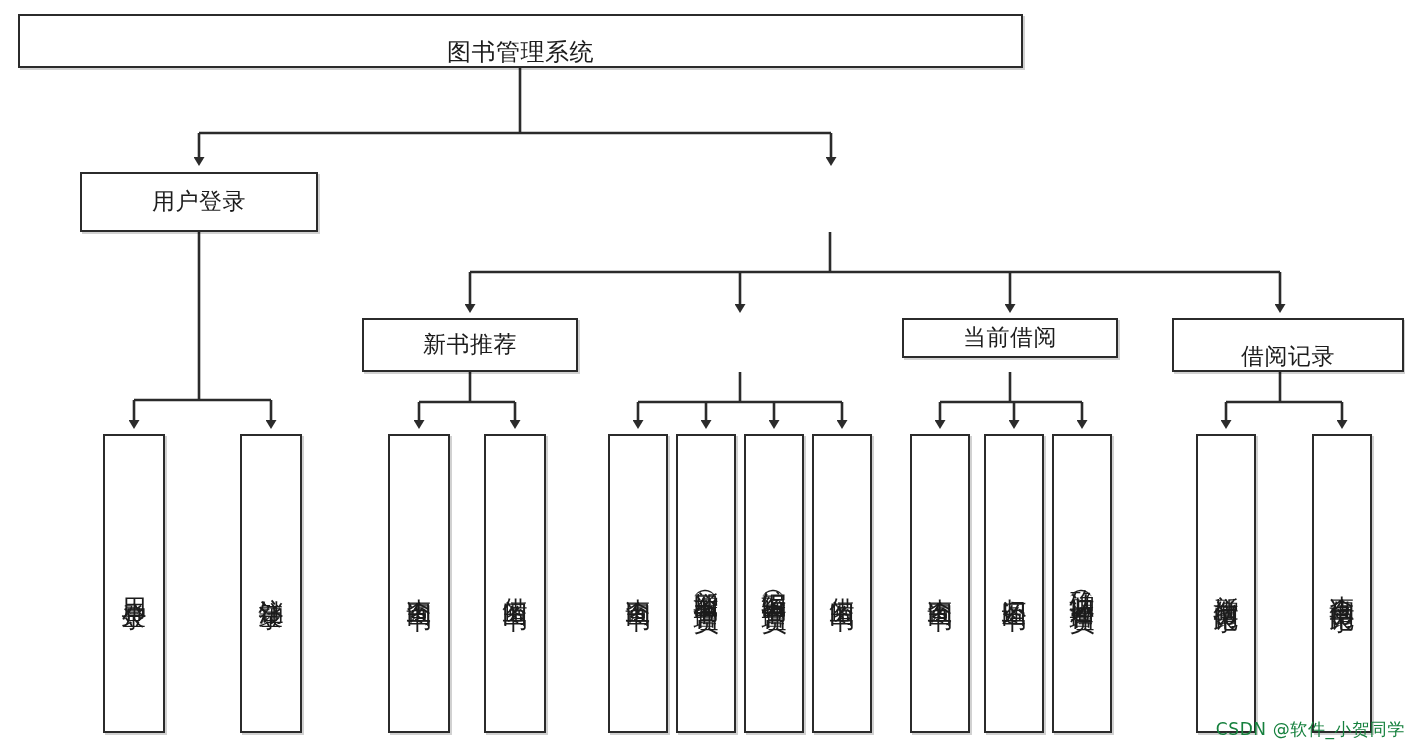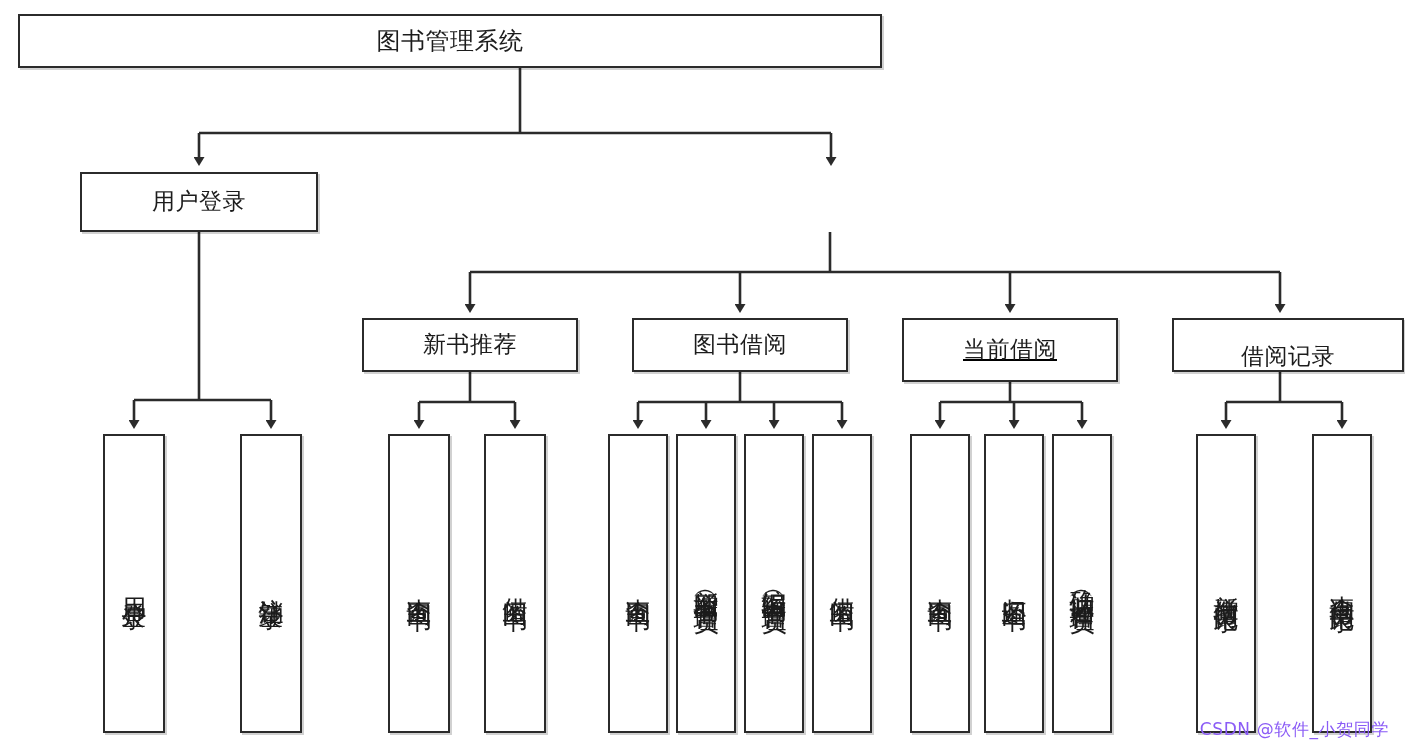--- a/index.html
+++ b/index.html
@@ -55,24 +55,24 @@
   .node.vertical .label {
     writing-mode: vertical-rl;
     text-orientation: upright;
     font-size: 25px;
     letter-spacing: 3px;
     line-height: 1;
     max-height: 100%;
   }
   #watermark {
     position: absolute;
-    right: 16px;
+    right: 0;
     bottom: 6px;
     font-size: 17px;
-    color: #8b5cf6;
+    color: #15803d;
     letter-spacing: 0.6px;
     white-space: nowrap;
     margin-left: 32px;
   }
 </style>
 </head>
 <body>
 
 <div id="canvas">
 
@@ -119,35 +119,32 @@
       <path d="M1014,402 L1014,421" marker-end="url(#arrow)"></path>
       <path d="M1082,402 L1082,421" marker-end="url(#arrow)"></path>
 
       <path d="M1280,372 L1280,402"></path>
       <path d="M1226,402 L1342,402"></path>
       <path d="M1226,402 L1226,421" marker-end="url(#arrow)"></path>
       <path d="M1342,402 L1342,421" marker-end="url(#arrow)"></path>
     </g>
   </svg>
 
-  <div class="node root horizontal" style="left: 18px; top: 14px; width: 864px; height: 54px;">
+  <div class="node root horizontal" style="left: 18px; top: 14px; width: 1005px; height: 54px; align-items: flex-end;">
     <span class="label">图书管理系统</span>
   </div>
 
   <div class="node horizontal" style="left: 80px; top: 172px; width: 238px; height: 60px;">
     <span class="label">用户登录</span>
   </div>
 
   <div class="node horizontal" style="left: 362px; top: 318px; width: 216px; height: 54px; text-align: right;">
     <span class="label">新书推荐</span>
   </div>
-  <div class="node horizontal" style="left: 632px; top: 318px; width: 216px; height: 54px;">
-    <span class="label">图书借阅</span>
-  </div>
-  <div class="node horizontal" style="left: 902px; top: 318px; width: 216px; height: 64px; text-decoration: underline;">
+  <div class="node horizontal" style="left: 902px; top: 318px; width: 216px; height: 40px;">
     <span class="label">当前借阅</span>
   </div>
   <div class="node horizontal" style="left: 1172px; top: 318px; width: 232px; height: 54px; align-items: flex-end;">
     <span class="label">借阅记录</span>
   </div>
 
   <div class="node vertical" style="left: 103px; top: 434px; width: 62px; height: 299px;">
     <span class="label">用户登录</span>
   </div>
   <div class="node vertical" style="left: 240px; top: 434px; width: 62px; height: 299px;">

